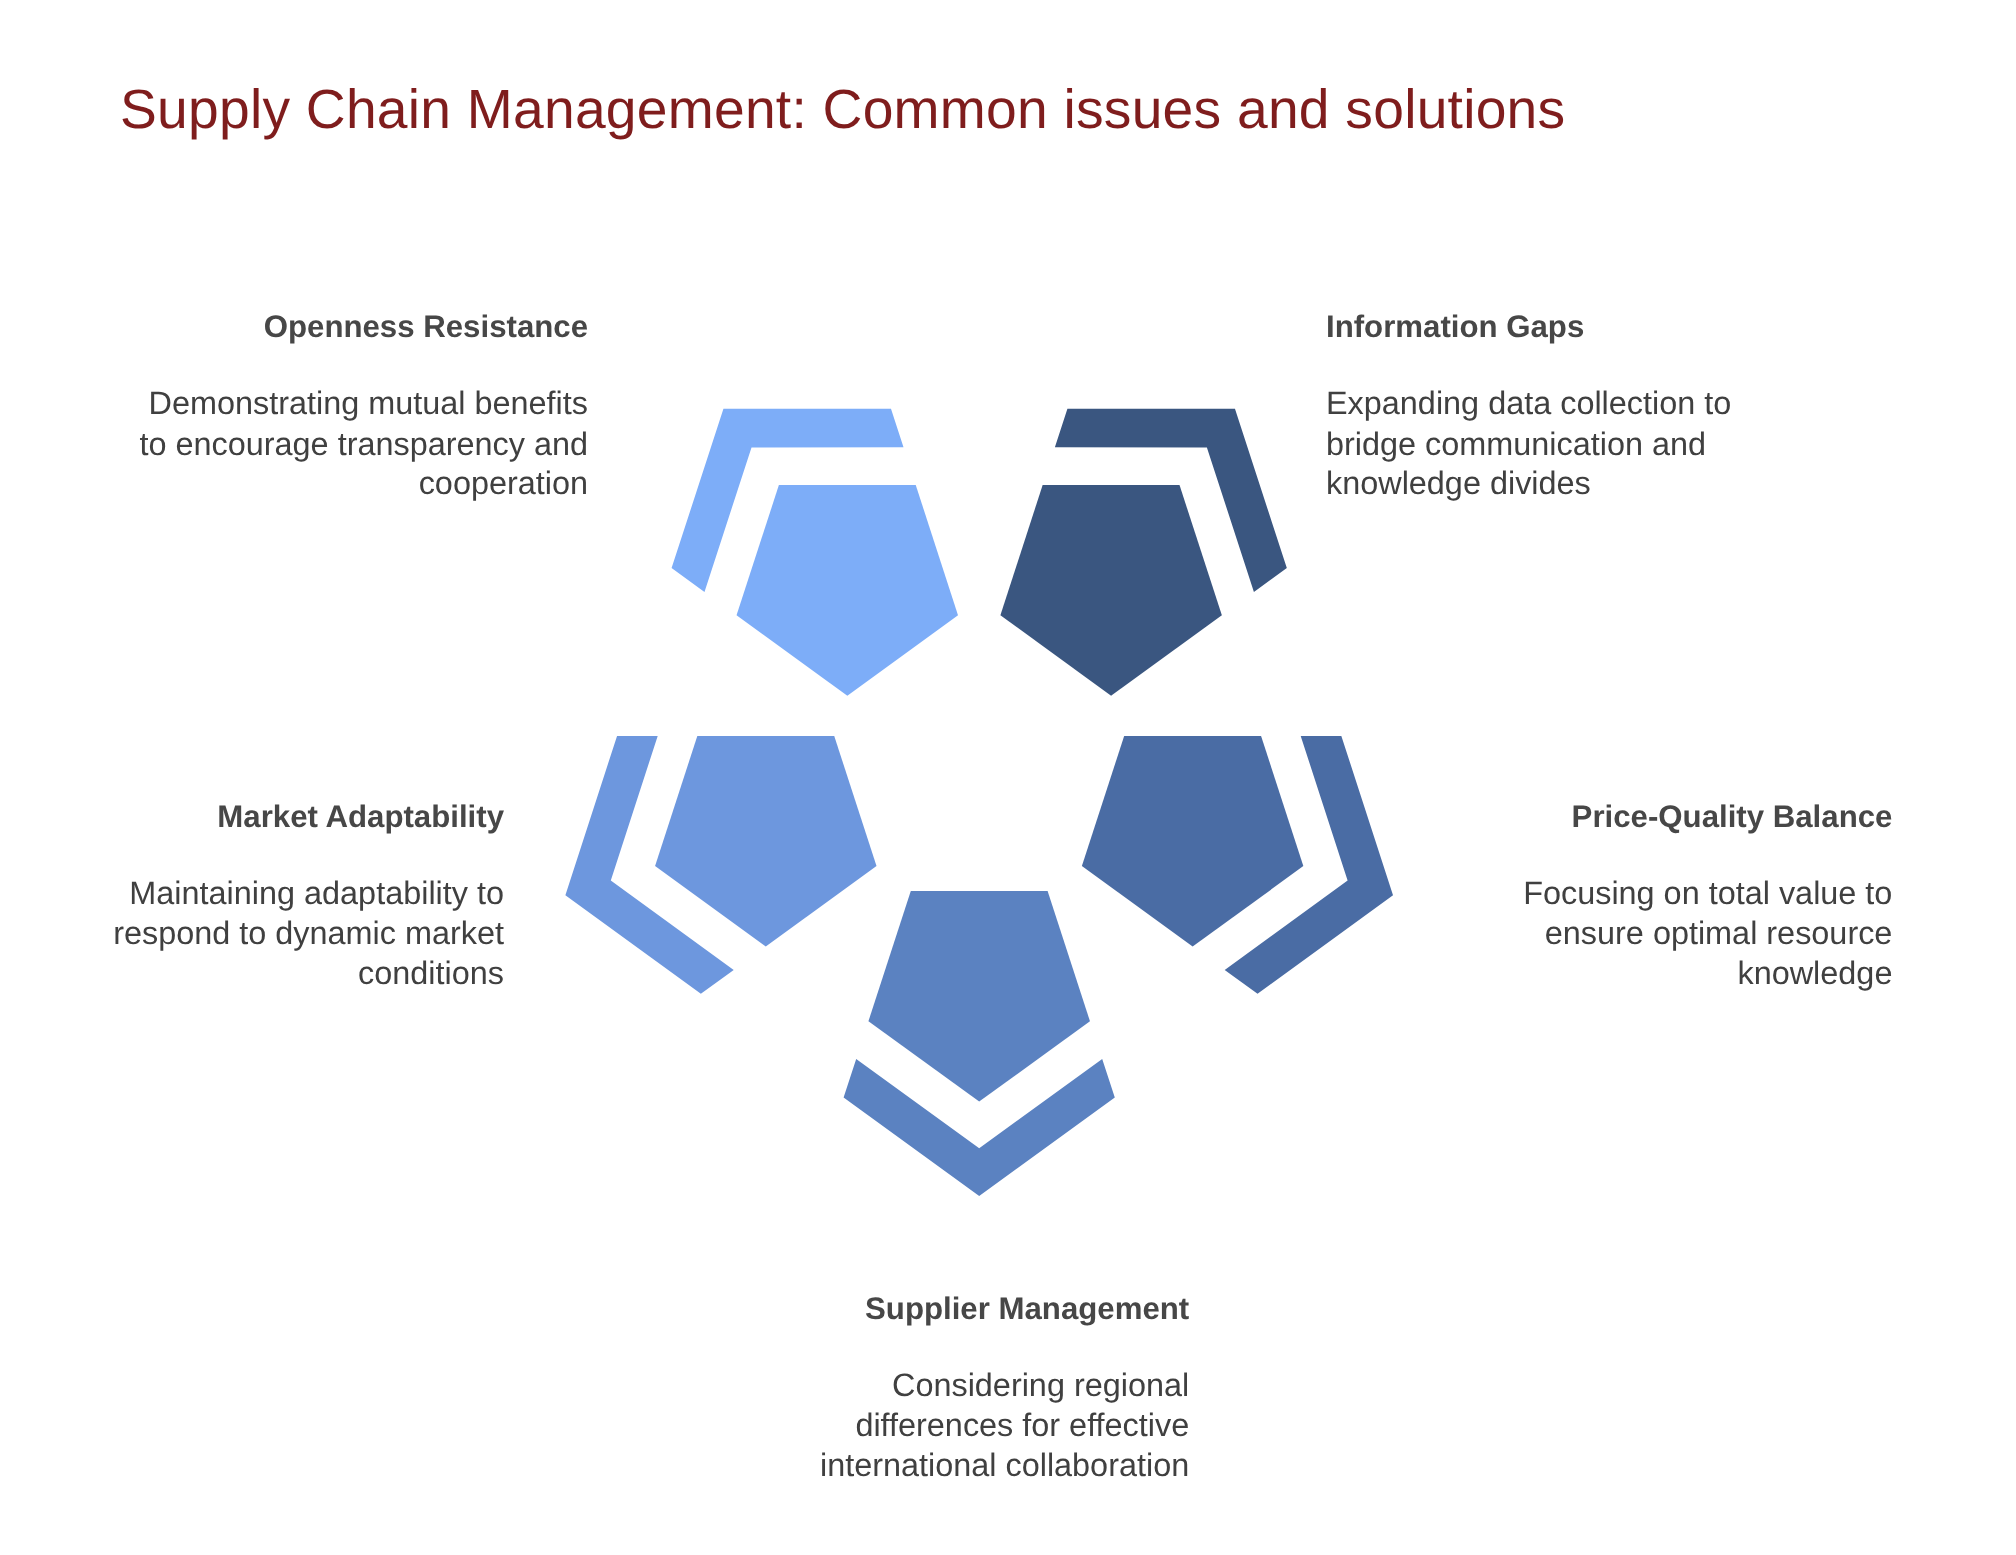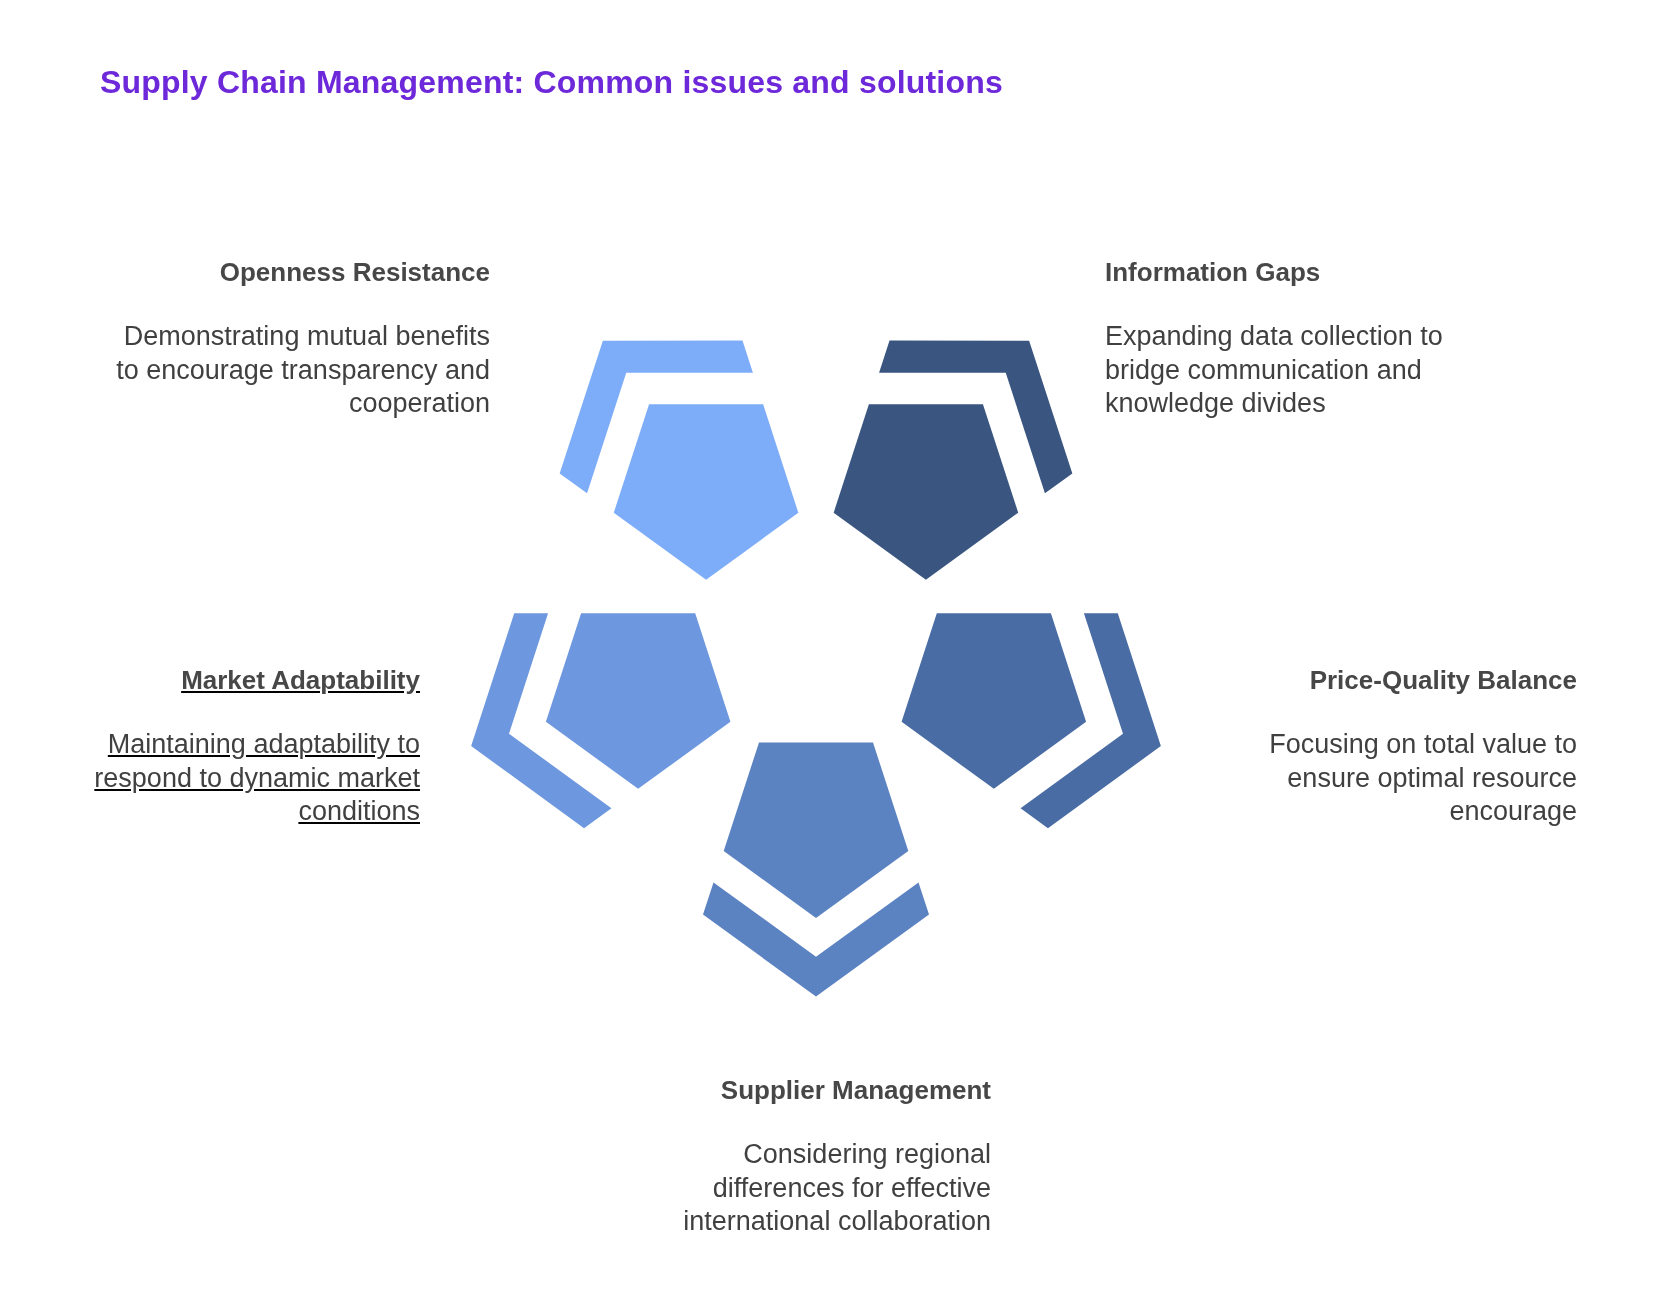--- a/index.html
+++ b/index.html
@@ -9,23 +9,23 @@
     height: 1296px;
     background: #ffffff;
     overflow: hidden;
     font-family: "Liberation Sans", sans-serif;
   }
   .title {
     position: absolute;
     left: 100px;
     top: 64px;
     margin: 0;
-    font-size: 32px;
-    font-weight: 700;
-    color: #6d28d9;
+    font-size: 46px;
+    font-weight: 400;
+    color: #7f1d1d;
     letter-spacing: 0.2px;
     white-space: nowrap;
   }
   .cluster-svg {
     position: absolute;
     left: 0;
     top: 0;
     width: 1680px;
     height: 1296px;
   }
@@ -39,21 +39,21 @@
     white-space: nowrap;
   }
   .label-block p {
     margin: 0;
     font-size: 27px;
     line-height: 1.25;
     color: #404040;
   }
   .block-openness    { right: 1190px; top: 258px;  width: 385px; text-align: right; }
   .block-information { left: 1105px;  top: 258px;  width: 390px; text-align: left; }
-  .block-market      { right: 1260px; top: 666px;  width: 380px; text-align: right; text-decoration: underline; }
+  .block-market      { right: 1260px; top: 666px;  width: 380px; text-align: right; }
   .block-price       { left: 1227px;  top: 666px;  width: 350px; text-align: right; }
   .block-supplier    { left: 816px;   top: 1076px; width: 350px; transform: translateX(-50%); text-align: right; }
 </style>
 </head>
 <body>
 
 <div class="canvas">
 
   <h1 class="title">Supply Chain Management: Common issues and solutions</h1>
 
@@ -91,21 +91,21 @@
     <p>Expanding data collection to bridge communication and knowledge divides</p>
   </section>
 
   <section class="label-block block-market">
     <h2>Market Adaptability</h2>
     <p>Maintaining adaptability to respond to dynamic market conditions</p>
   </section>
 
   <section class="label-block block-price">
     <h2>Price-Quality Balance</h2>
-    <p>Focusing on total value to ensure optimal resource encourage</p>
+    <p>Focusing on total value to ensure optimal resource knowledge</p>
   </section>
 
   <section class="label-block block-supplier">
     <h2>Supplier Management</h2>
     <p>Considering regional differences for effective international collaboration</p>
   </section>
 
 </div>
 
 </body></html>

